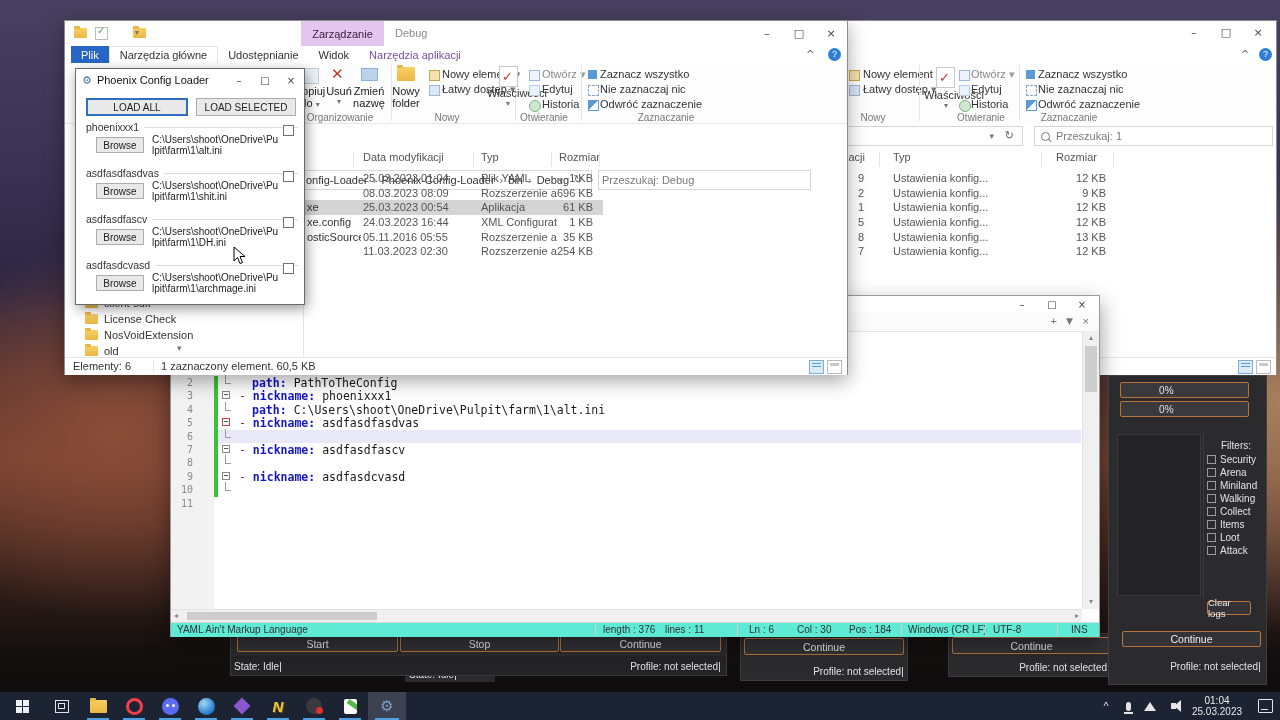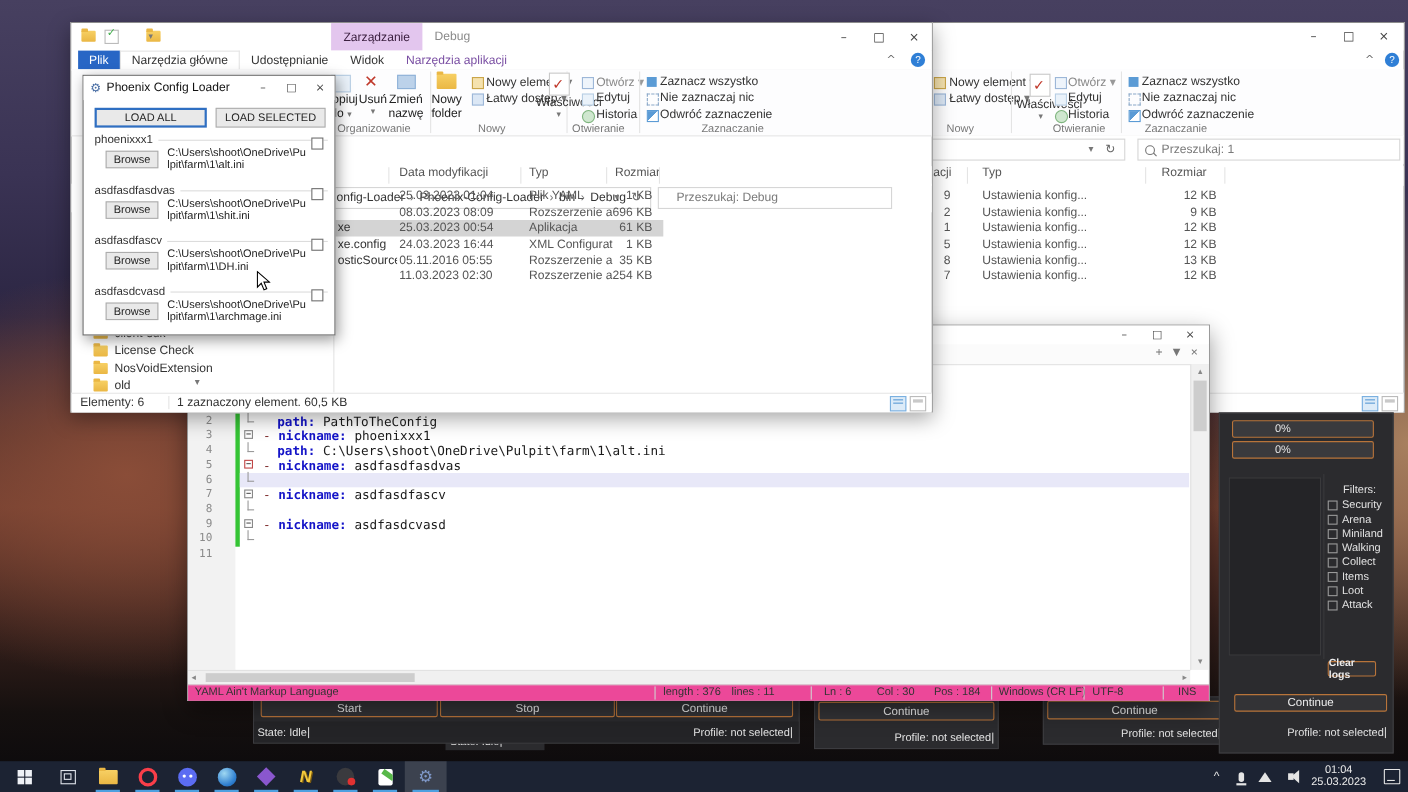--- a/index.html
+++ b/index.html
@@ -292,21 +292,21 @@
       <div class="gl" style="text-align:center;color:#888;font-size:8px;line-height:14px;">▴</div>
       <div class="a" style="left:2px;top:15px;width:12px;height:46px;background:#cdcdcd;"></div>
       <div class="a gl" style="bottom:0;width:100%;text-align:center;color:#888;font-size:8px;line-height:14px;">▾</div>
     </div>
     <div class="a" style="left:0;right:17px;top:313px;height:13px;background:#f0f0f0;border-top:1px solid #e2e2e2;box-sizing:border-box;">
       <span class="a gl" style="left:3px;top:1px;color:#888;font-size:8px;">◂</span>
       <div class="a" style="left:16px;top:2px;width:190px;height:8px;background:#cdcdcd;"></div>
       <span class="a gl" style="right:3px;top:1px;color:#888;font-size:8px;">▸</span>
     </div>
 
-    <div class="a" style="left:0;right:0;top:326px;height:14px;background:#ec4899;border-top:1px solid #d8d8d8;font-size:10px;color:#333;">
+    <div class="a" style="left:0;right:0;top:326px;height:14px;background:#5eead4;border-top:1px solid #d8d8d8;font-size:10px;color:#333;">
       <span class="a" style="left:6px;top:1px;">YAML Ain't Markup Language</span>
       <div class="vsep" style="left:424px;top:1px;height:12px;background:#d0d0d0;"></div>
       <span class="a" style="left:432px;top:1px;">length : 376</span>
       <span class="a" style="left:494px;top:1px;">lines : 11</span>
       <div class="vsep" style="left:566px;top:1px;height:12px;background:#d0d0d0;"></div>
       <span class="a" style="left:578px;top:1px;">Ln : 6</span>
       <span class="a" style="left:626px;top:1px;">Col : 30</span>
       <span class="a" style="left:678px;top:1px;">Pos : 184</span>
       <div class="vsep" style="left:730px;top:1px;height:12px;background:#d0d0d0;"></div>
       <span class="a" style="left:737px;top:1px;">Windows (CR LF)</span>
@@ -406,21 +406,21 @@
 
     <div class="a" style="left:0;top:102px;right:0;height:26px;background:#fff;margin-top:44px;">
       <div class="a f" style="left:42px;top:3px;width:485px;height:20px;border:1px solid #d6d6d6;box-sizing:border-box;padding-left:198px;">
         <span class="crumb">onfig-Loader</span>
         <span class="crumb">Phoenix-Config-Loader</span>
         <span class="crumb">bin</span>
         <span class="crumb">Debug</span>
         <span class="a gl" style="right:28px;top:4px;color:#777;font-size:9px;">▾</span>
         <span class="a gl" style="right:8px;top:2px;color:#666;font-size:11px;">↻</span>
       </div>
-      <div class="a f" style="left:533px;top:3px;width:213px;height:20px;border:1px solid #d6d6d6;box-sizing:border-box;padding:0 16px;">
+      <div class="a f" style="left:533px;top:3px;width:213px;height:20px;border:1px solid #d6d6d6;box-sizing:border-box;padding:0 3px;">
         <span style="color:#7a7a7a;">Przeszukaj: Debug</span>
       </div>
     </div>
 
     <div class="a" style="left:238px;top:130px;right:0;height:18px;background:#fff;">
       <div class="colhead" style="left:60px;">Data modyfikacji</div>
       <div class="colhead" style="left:178px;">Typ</div>
       <div class="colhead" style="left:256px;">Rozmiar</div>
       <div class="vsep" style="left:50px;top:1px;height:15px;"></div>
       <div class="vsep" style="left:170px;top:1px;height:15px;"></div>
@@ -618,21 +618,21 @@
         <div class="f" style="height:13px;gap:4px;">
           <span class="fchk"></span>
           <span class="bot-txt">Loot</span>
         </div>
 
         <div class="f" style="height:13px;gap:4px;">
           <span class="fchk"></span>
           <span class="bot-txt">Attack</span>
         </div>
       </div>
-    <div class="bot-btn a" style="left:98px;top:225px;width:44px;height:14px;font-size:9.5px;font-weight:bold;">Clear logs</div>
+    <div class="bot-btn a" style="left:98px;top:225px;width:44px;height:14px;font-size:9.5px;">Clear logs</div>
     <div class="bot-btn a" style="left:13px;top:255px;width:139px;height:16px;">Continue</div>
     <span class="bot-txt a" style="right:6px;top:285px;"><span>Profile: not selected</span><span class="caret"></span></span>
   </div>
 
   <div class="a f" style="left:0;top:692px;width:1280px;height:28px;background:#1c2333;">
     <div class="tb-btn" style="width:44px;">
       <span style="display:grid;grid-template-columns:6px 6px;grid-gap:1px;">
         <span style="width:6px;height:6px;background:#eef1f6;"></span>
           <span style="width:6px;height:6px;background:#eef1f6;"></span>
         <span style="width:6px;height:6px;background:#eef1f6;"></span>

